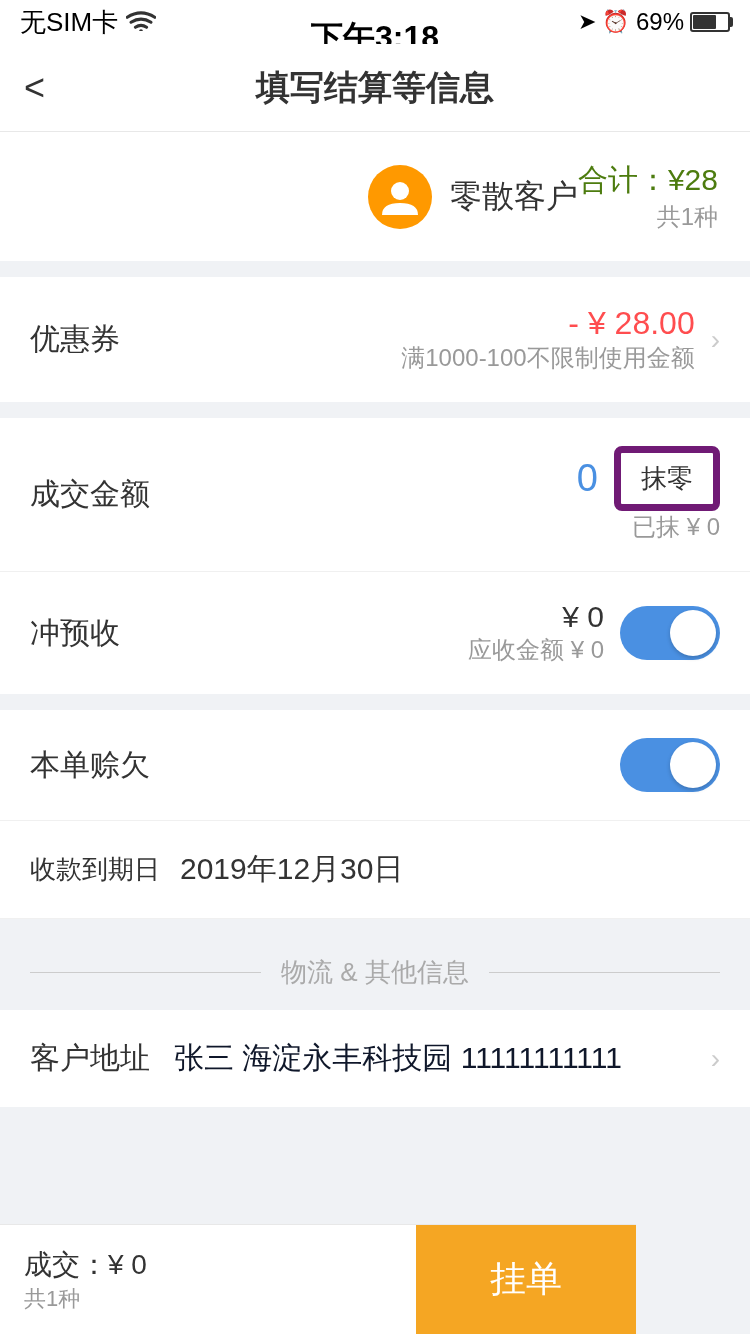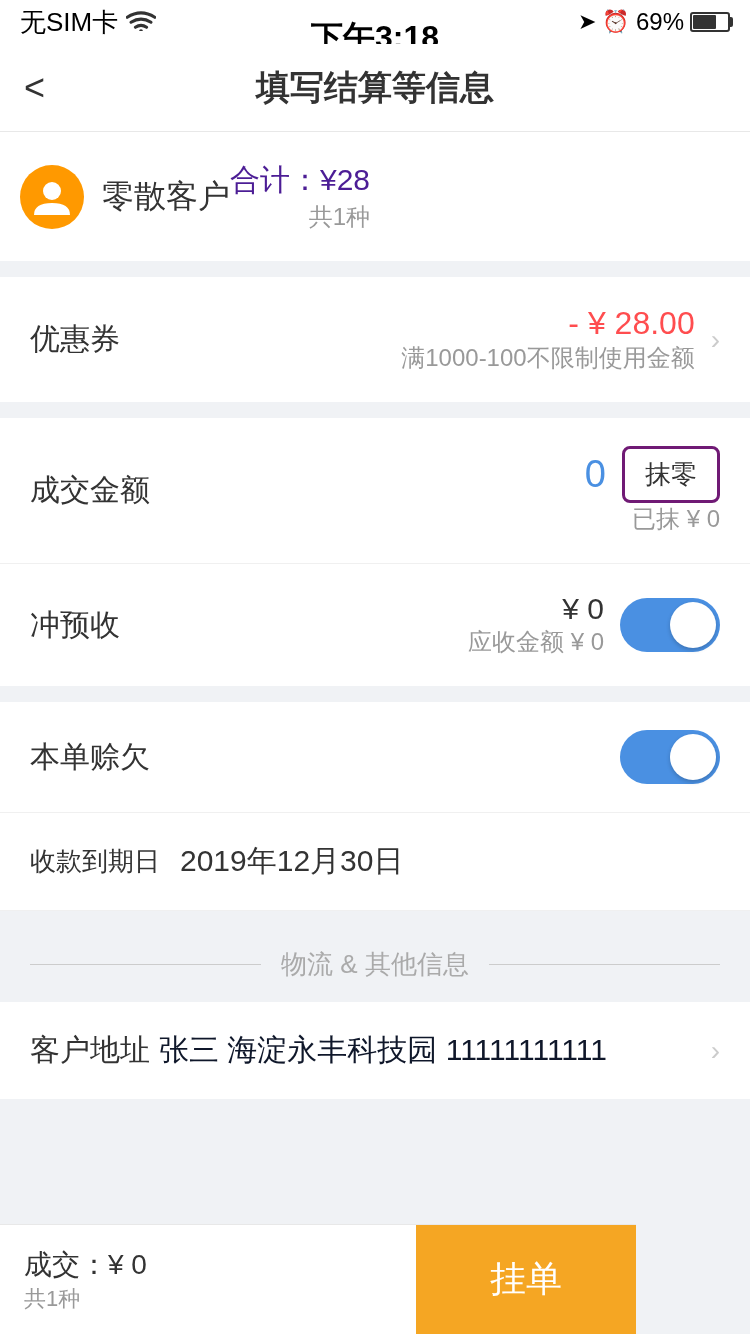--- a/index.html
+++ b/index.html
@@ -102,24 +102,24 @@
 
     
     .section-white {
       background: #fff;
       margin-bottom: 16px;
     }
 
     
     .customer-row {
       background: #fff;
-      padding: 28px 20px;
-      display: flex;
-      align-items: center;
-      justify-content: flex-start;
+      padding: 28px 32px;
+      display: flex;
+      align-items: center;
+      justify-content: flex-end;
       margin-bottom: 16px;
     }
     .customer-left {
       display: flex;
       align-items: center;
       gap: 18px;
     }
     .customer-avatar {
       width: 64px;
       height: 64px;
@@ -136,21 +136,21 @@
     }
     .customer-name {
       font-size: 32px;
       color: #333;
     }
     .customer-right {
       text-align: right;
     }
     .customer-total {
       font-size: 30px;
-      color: #4c1d95;
+      color: #4d7c0f;
     }
     .customer-count {
       font-size: 24px;
       color: #999;
     }
 
     
     .row-item {
       background: #fff;
       padding: 28px 30px;
@@ -192,21 +192,21 @@
       font-size: 24px;
       color: #999;
     }
     .chevron {
       font-size: 28px;
       color: #ccc;
     }
 
     
     .round-zero-btn {
-      border: 3px solid #701a75;
+      border: 7px solid #701a75;
       background: #fff;
       border-radius: 8px;
       padding: 8px 20px;
       font-size: 26px;
       color: #333;
       cursor: pointer;
     }
 
     
     .amount-input-val {
@@ -281,21 +281,21 @@
     
     .address-row {
       background: #fff;
       padding: 28px 30px;
       display: flex;
       align-items: center;
       justify-content: space-between;
     }
     .address-left {
       display: flex;
-      gap: 9px;
+      gap: 24px;
       align-items: center;
     }
     .address-label {
       font-size: 30px;
       color: #333;
       flex-shrink: 0;
     }
     .address-value {
       font-size: 30px;
       color: #0f172a;

